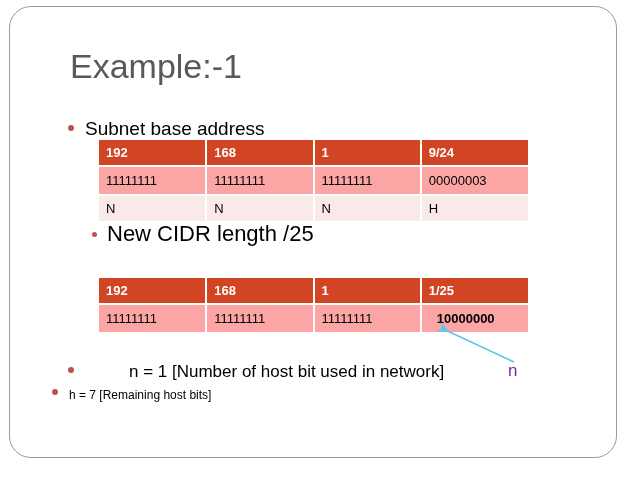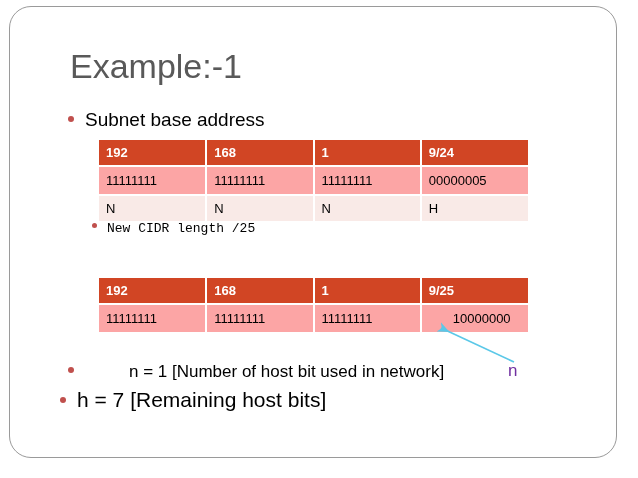--- a/index.html
+++ b/index.html
@@ -71,47 +71,46 @@
     height: 5px;
     background: #C0504D;
     margin-right: 10px;
   }
   .bullet-text {
     color: #000000;
   }
 
   #bullet-subnet {
     left: 68px;
-    top: 109px;
+    top: 118px;
     font-size: 19px;
   }
   #bullet-cidr {
     left: 92px;
     top: 221px;
-    font-size: 13px;
-    font-family: Liberation Mono, monospace;
+    font-size: 22px;
   }
   #line-mask {
     position: absolute;
     left: 131px;
     top: 245px;
     font-size: 15px;
     color: #000000;
     white-space: nowrap;
   }
   #bullet-n {
     left: 68px;
     top: 362px;
     font-size: 17px;
     gap: 44px;
   }
   #bullet-h {
-    left: 60px;
+    left: 52px;
     top: 388px;
-    font-size: 21px;
+    font-size: 12px;
   }
 
   
   .sub-table {
     position: absolute;
     left: 99px;
     width: 429px;
     border-collapse: collapse;
     table-layout: fixed;
   }
@@ -139,21 +138,21 @@
   }
   .sub-table tr.r1 td {
     background: #fca5a5;
     height: 27px;
     border-bottom: 2px solid #ffffff;
   }
   .sub-table tr.r2 td {
     background: #F9EAE7;
     height: 25px;
   }
-  .sub-table td.indent { padding-left: 31px; }
+  .sub-table td.indent { padding-left: 15px; font-weight: bold; }
 
   
   #annot-arrow {
     position: absolute;
     left: 432px;
     top: 320px;
     width: 90px;
     height: 48px;
     pointer-events: none;
   }
@@ -185,21 +184,21 @@
       <tr class="hdr">
         <td>192</td>
         <td>168</td>
         <td>1</td>
         <td>9/24</td>
       </tr>
       <tr class="r1">
         <td>11111111</td>
         <td>11111111</td>
         <td>11111111</td>
-        <td>00000005</td>
+        <td>00000003</td>
       </tr>
       <tr class="r2">
         <td>N</td>
         <td>N</td>
         <td>N</td>
         <td>H</td>
       </tr>
     </tbody>
   </table>
 
@@ -208,21 +207,21 @@
     <span class="bullet-text">New CIDR length /25</span>
   </div>
 
 
   <table class="sub-table" id="table-new">
     <tbody>
       <tr class="hdr">
         <td>192</td>
         <td>168</td>
         <td>1</td>
-        <td>9/25</td>
+        <td>1/25</td>
       </tr>
       <tr class="r1">
         <td>11111111</td>
         <td>11111111</td>
         <td>11111111</td>
         <td class="indent">10000000</td>
       </tr>
     </tbody>
   </table>
 

